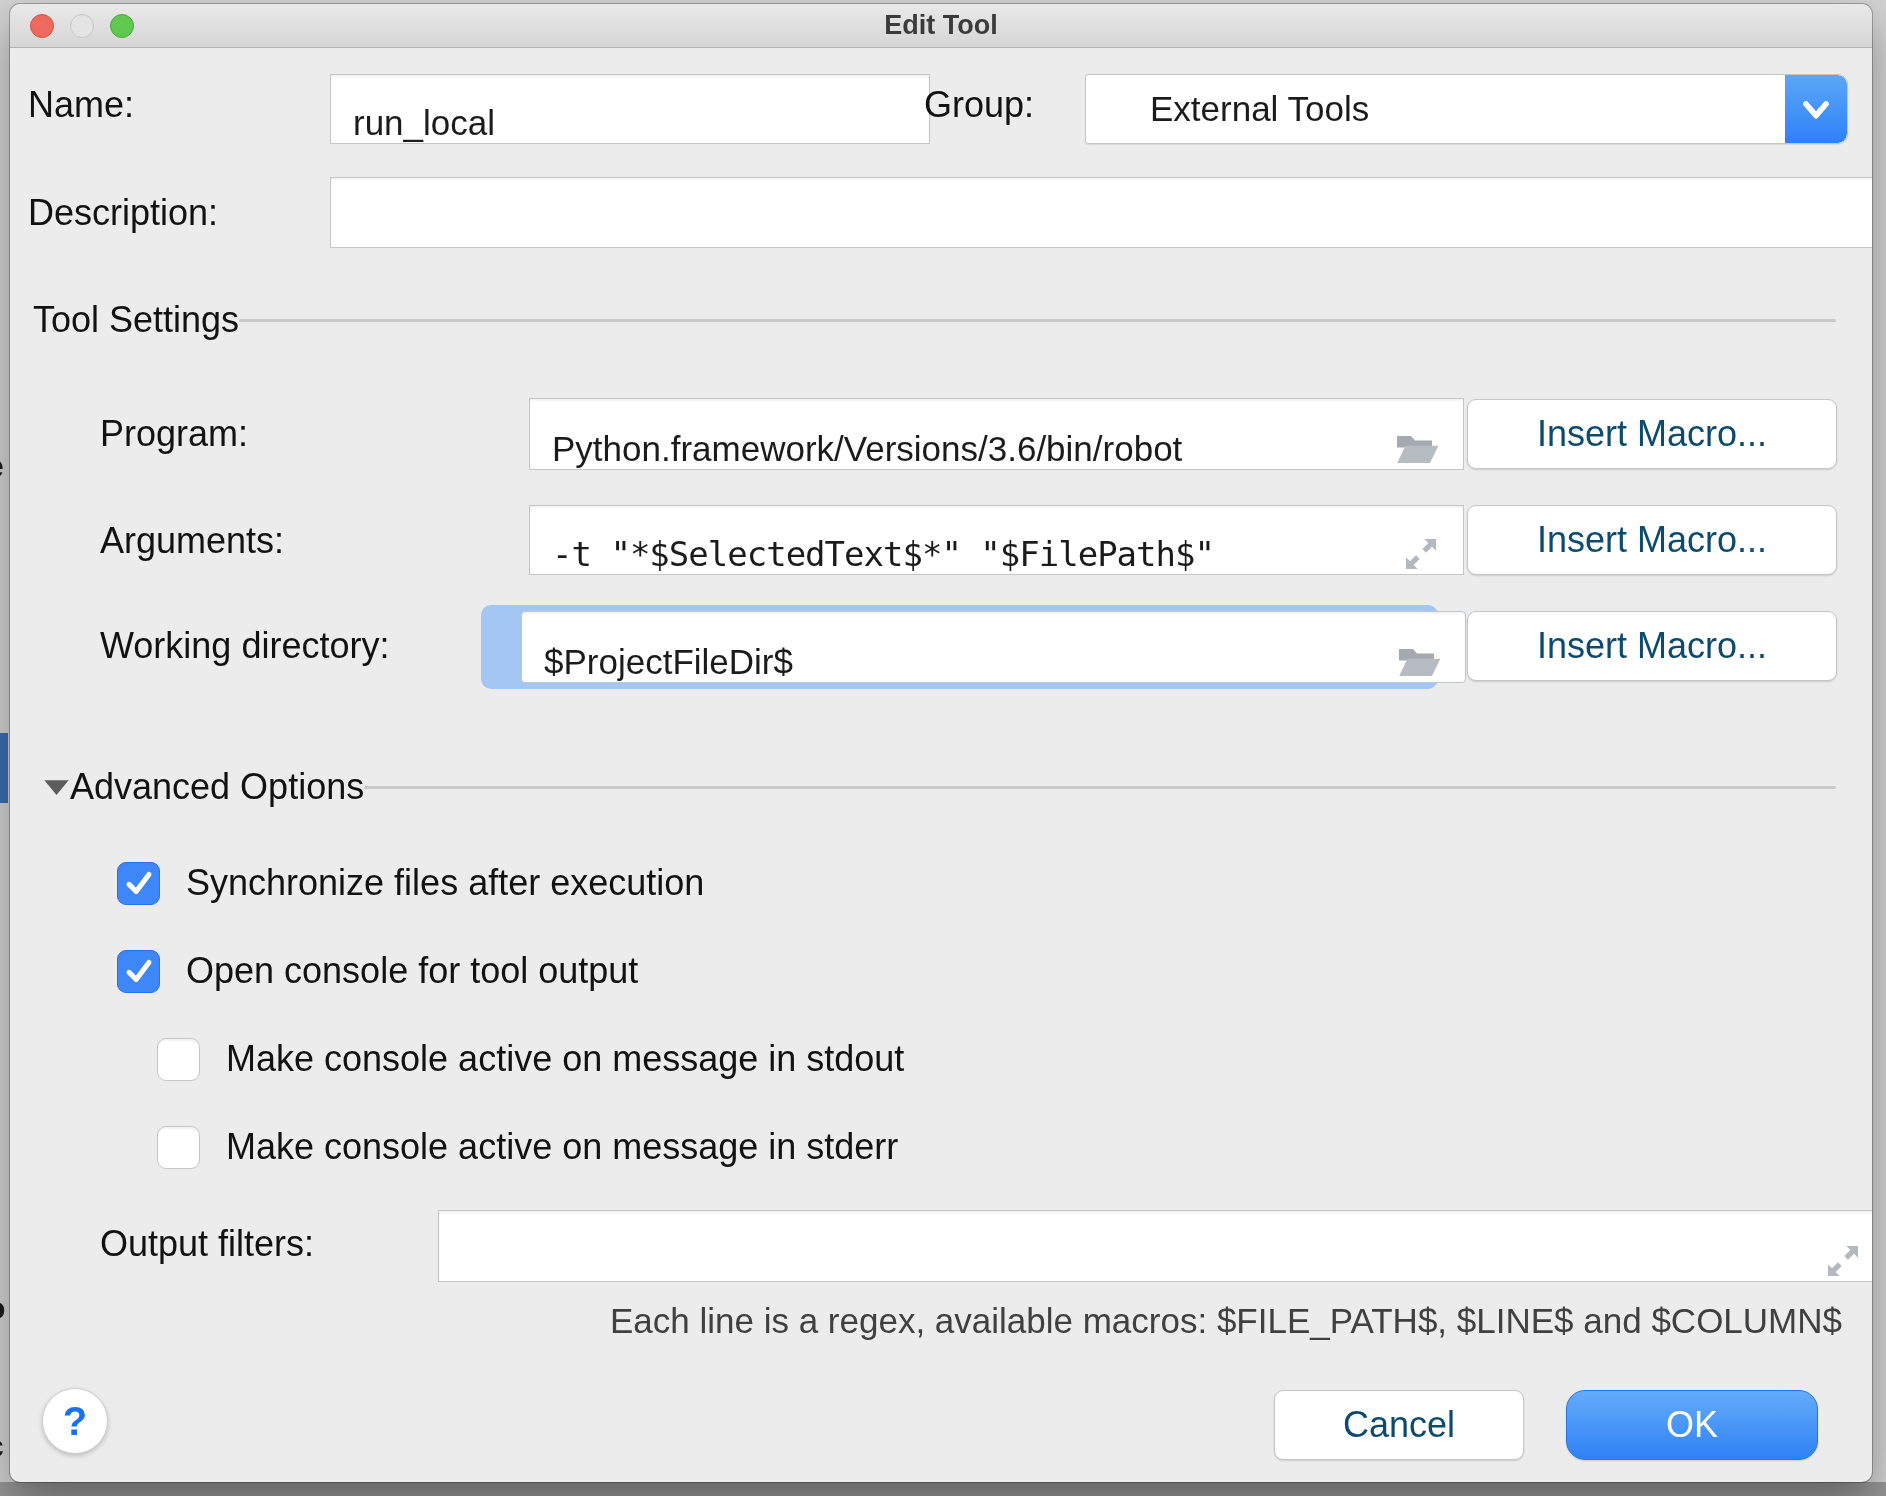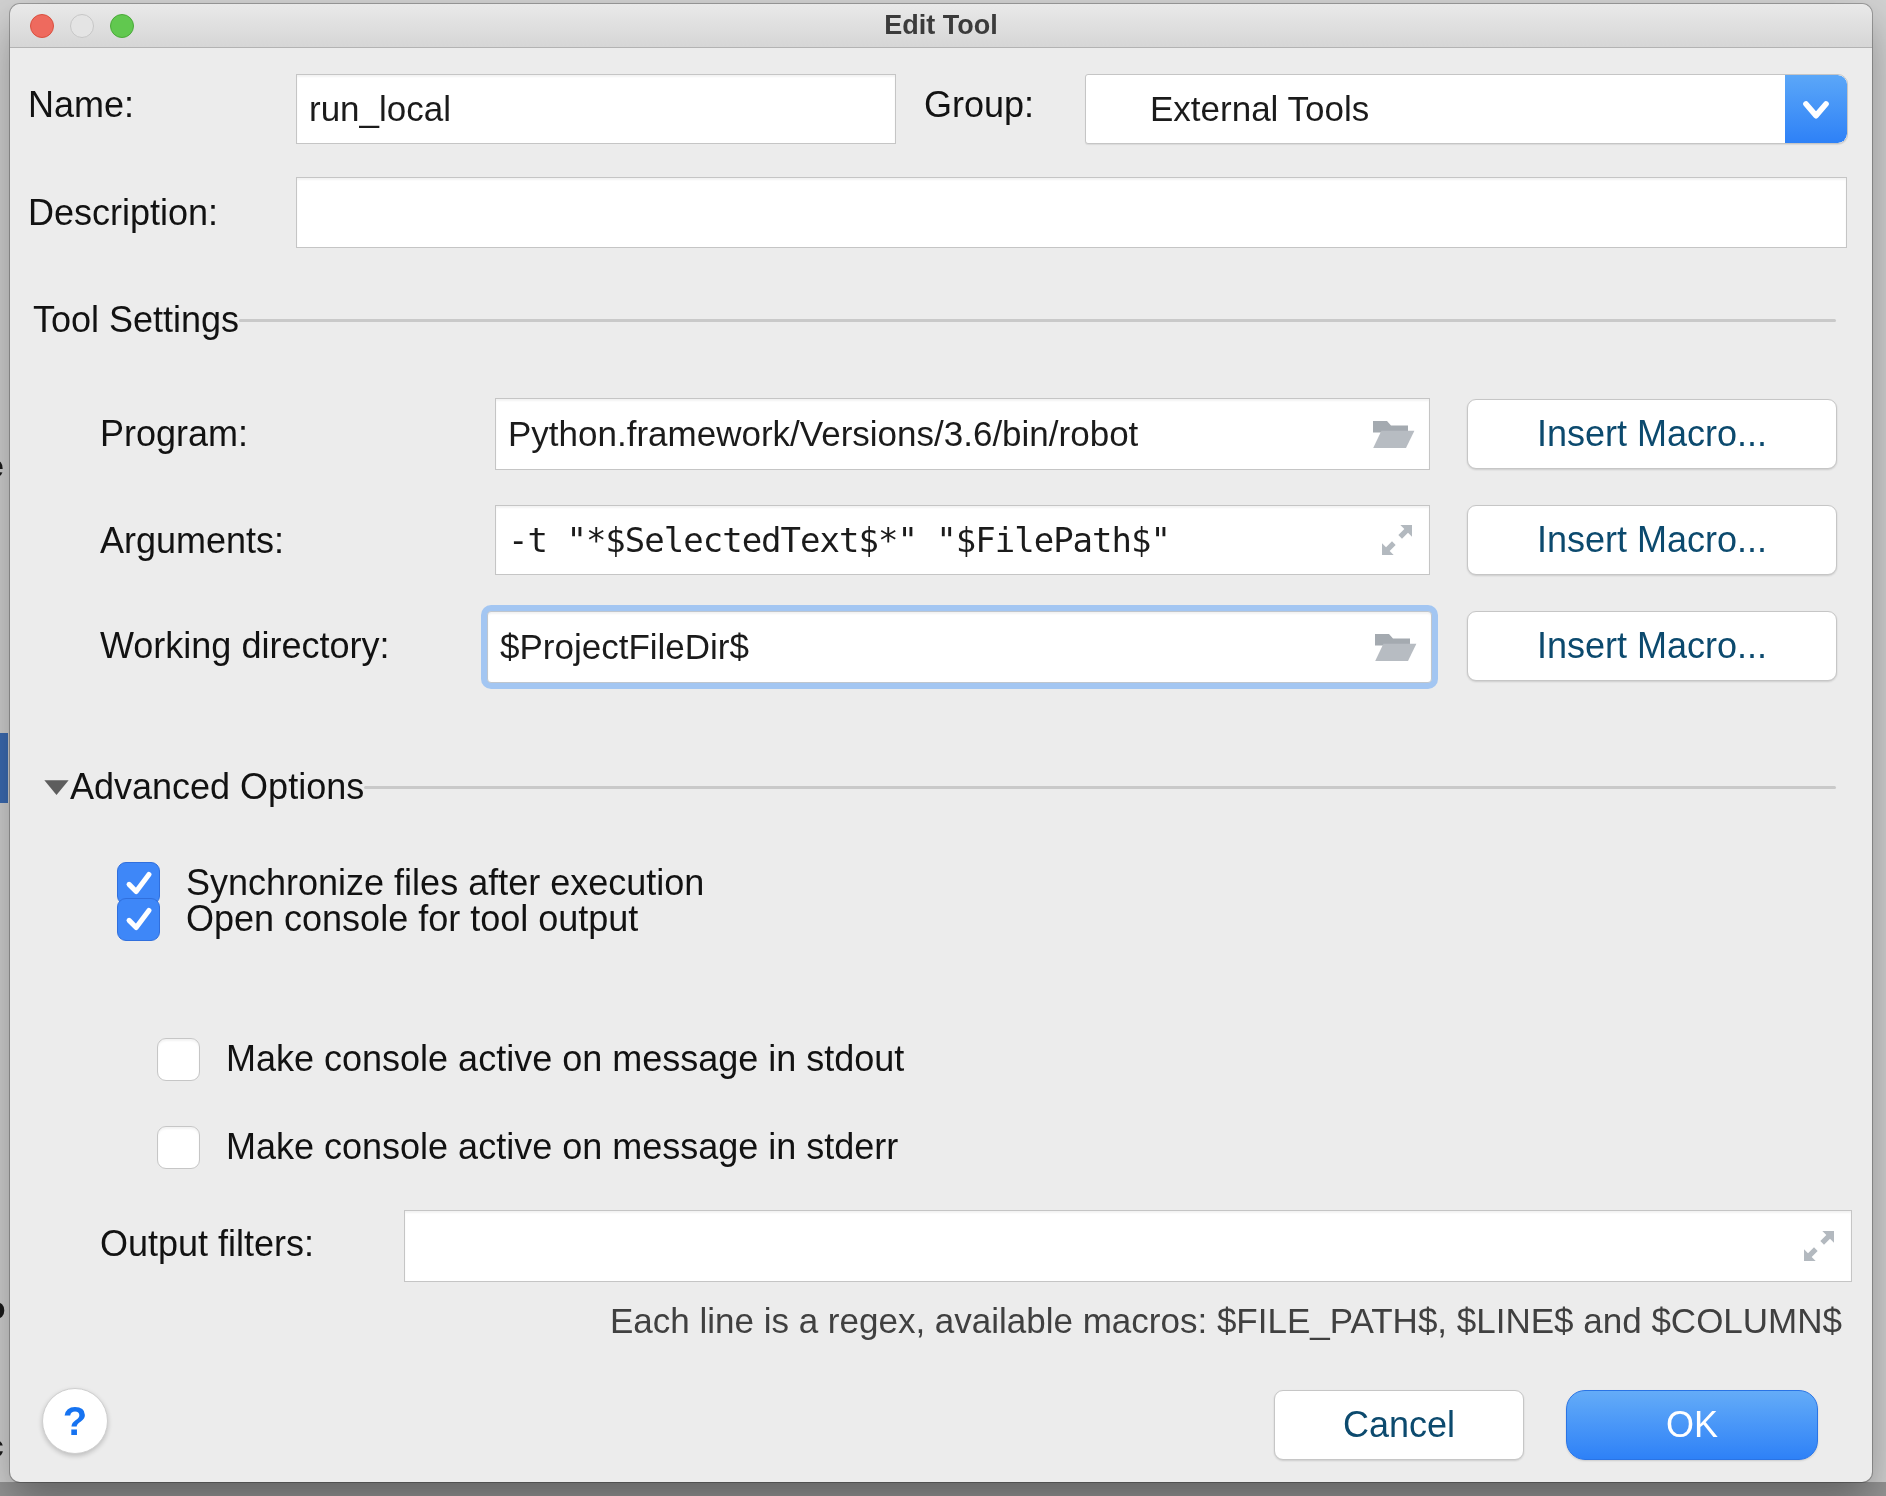--- a/index.html
+++ b/index.html
@@ -34,22 +34,22 @@
   .title{
     position:absolute;left:0;right:0;top:0;height:42px;display:flex;
     align-items:center;justify-content:center;
     font-size:27px;font-weight:600;color:#3b3b3b;pointer-events:none;
   }
 
   .label{position:absolute;height:44px;display:flex;align-items:center;font-size:36px;color:#121212;white-space:nowrap;}
 
   .field{
     position:absolute;background:#fff;border:1px solid #c5c5c5;box-sizing:border-box;
-    display:flex;align-items:center;font-size:35px;color:#1b1b1b;
-    padding:0 12px;box-shadow:inset 0 2px 2px rgba(0,0,0,.05);white-space:nowrap;overflow:hidden;
+    display:flex;align-items:flex-end;font-size:35px;color:#1b1b1b;
+    padding:0 22px;box-shadow:inset 0 2px 2px rgba(0,0,0,.05);white-space:nowrap;overflow:hidden;margin-left:34px;
   }
   .field .value{flex:1;overflow:hidden;}
   .field.mono .value{font-family:"DejaVu Sans Mono","Liberation Mono",monospace;font-size:34px;letter-spacing:-1px;}
   .field-icon{flex:0 0 auto;margin-left:10px;display:flex;align-items:center;}
 
   .sep-row{position:absolute;display:flex;align-items:center;height:44px;}
   .sep-row .sep-label{font-size:36px;color:#121212;white-space:nowrap;}
   .sep-row .sep-line{flex:1;height:3px;background:#c9c9c9;border-radius:2px;}
   .disclosure{width:27px;height:20px;flex:0 0 auto;}
 
@@ -197,21 +197,21 @@
 
   <div class="cbrow checked" style="left:107px;top:855px;">
     <span class="cbox">
       <svg width="34" height="34" viewBox="0 0 24 24">
           <polyline points="5,13 10,18 19,6" fill="none" stroke="#ffffff" stroke-width="3.6" stroke-linecap="round" stroke-linejoin="round"></polyline>
         </svg>
     </span>
     <span class="cblabel">Synchronize files after execution</span>
   </div>
 
-  <div class="cbrow checked" style="left:107px;top:891px;">
+  <div class="cbrow checked" style="left:107px;top:943px;">
     <span class="cbox">
       <svg width="34" height="34" viewBox="0 0 24 24">
           <polyline points="5,13 10,18 19,6" fill="none" stroke="#ffffff" stroke-width="3.6" stroke-linecap="round" stroke-linejoin="round"></polyline>
         </svg>
     </span>
     <span class="cblabel">Open console for tool output</span>
   </div>
 
   <div class="cbrow" style="left:147px;top:1031px;">
     <span class="cbox">

